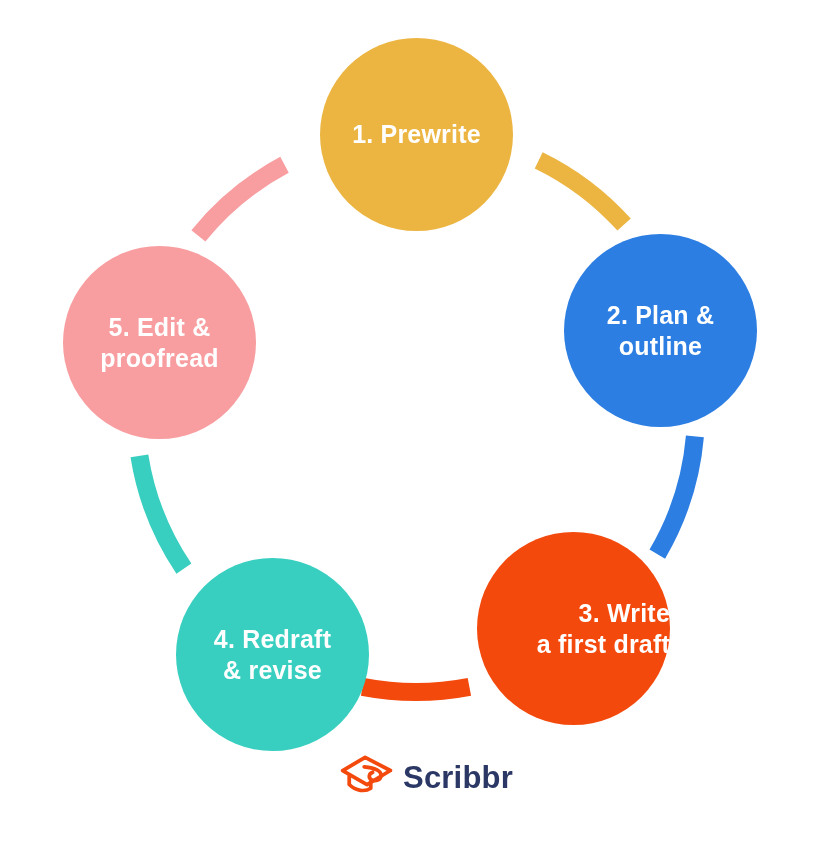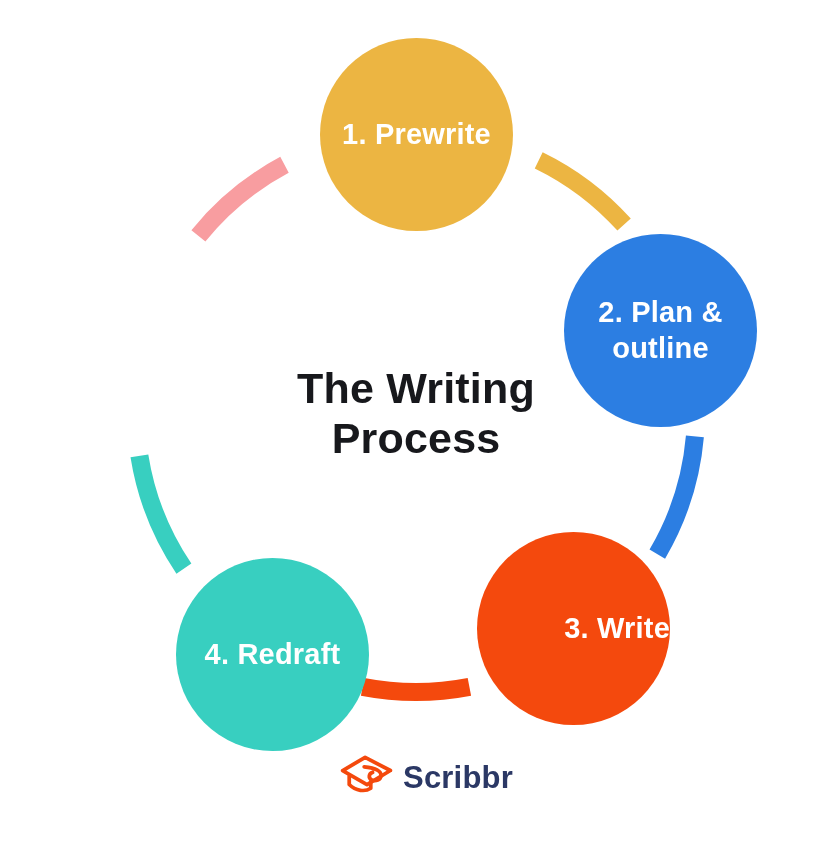--- a/index.html
+++ b/index.html
@@ -25,21 +25,21 @@
     position: absolute;
     width: 193px;
     height: 193px;
     border-radius: 50%;
     display: flex;
     flex-direction: column;
     align-items: center;
     justify-content: center;
     text-align: center;
     color: #ffffff;
-    font-size: 29px;
+    font-size: 25px;
     font-weight: 700;
     line-height: 1.24;
     letter-spacing: 0.2px;
   }
   .c1 { left: 320px; top: 38px; }
   .c2 { left: 564px; top: 234px; }
   .c3 { left: 477px; top: 532px; align-items: flex-end; }
   .c4 { left: 176px; top: 558px; }
   .c5 { left: 63px;  top: 246px; }
   .title {
@@ -89,31 +89,33 @@
     <div></div>
   </div>
 
   <div class="circle c2" style="background-color: rgb(44, 126, 226); align-items: center;">
     <div>2. Plan &amp;</div>
     <div>outline</div>
   </div>
 
   <div class="circle c3" style="background-color: rgb(244, 73, 13);">
     <div>3. Write</div>
+    <div>a first draft</div>
   </div>
 
   <div class="circle c4" style="background-color: rgb(56, 207, 192);">
     <div>4. Redraft</div>
+    <div>&amp; revise</div>
   </div>
 
+  <div class="circle c5" style="background-color: rgb(248, 157, 160);">
+    <div>5. Edit &amp;</div>
+    <div>proofread</div>
+  </div>
 
-  <div class="title" style="color: rgb(23, 24, 28);">
-    <div>The Writing</div>
-    <div>Process</div>
-  </div>
 
   <div class="brand">
     <svg class="brand-icon" viewBox="0 0 62 58" xmlns="http://www.w3.org/2000/svg" aria-hidden="true" fill="none" stroke-width="4" stroke-linecap="round" stroke-linejoin="round" style="stroke: rgb(244, 73, 13);">
       <path d="M29 7 L56 21 L31 36 L5 21 Z"></path>
       <path d="M28 17 C38 18 46 21 46 26 C46 31 40 33 36 31 C32 29 33 24 37 23"></path>
       <path d="M12 27 L12 36 C19 43 29 44 35 40 L35 33"></path>
     </svg>
     <span class="brand-name" style="color: rgb(43, 56, 101);">Scribbr</span>
   </div>
 

